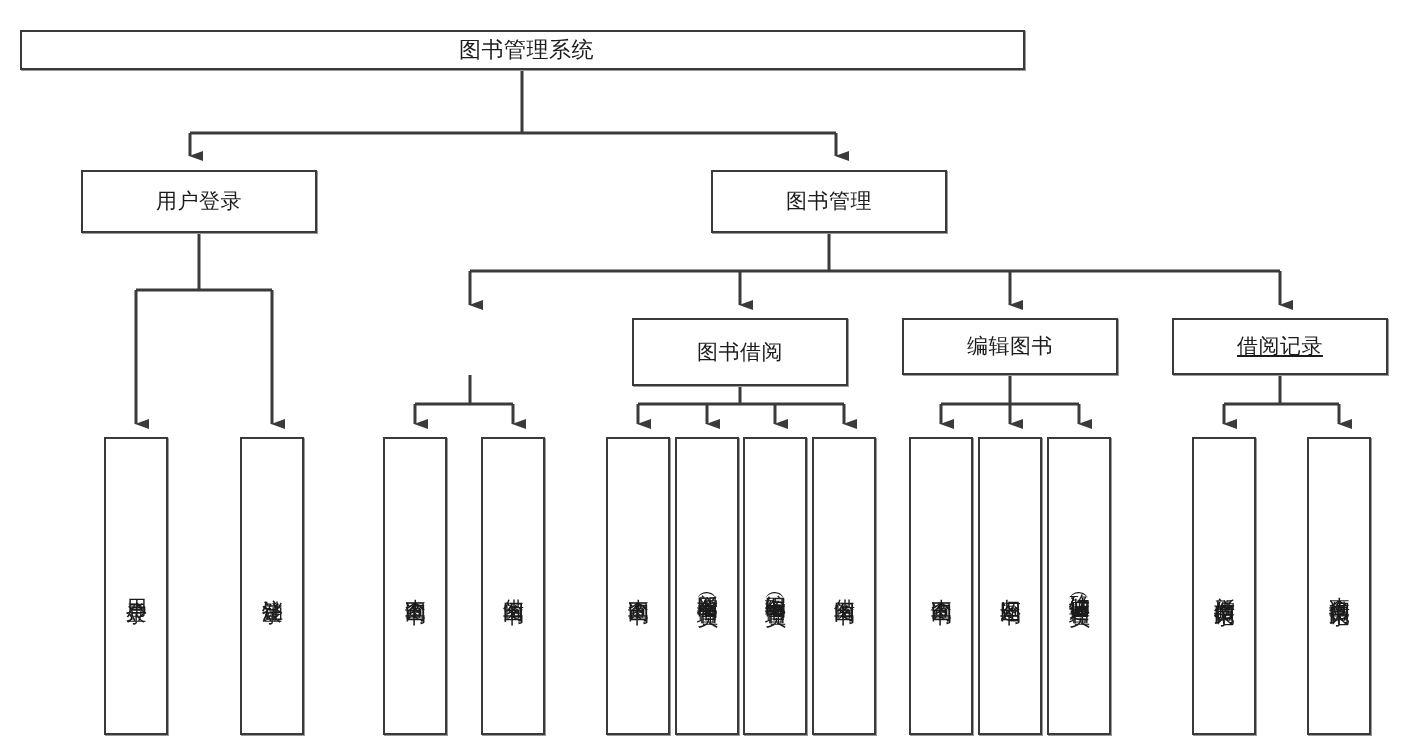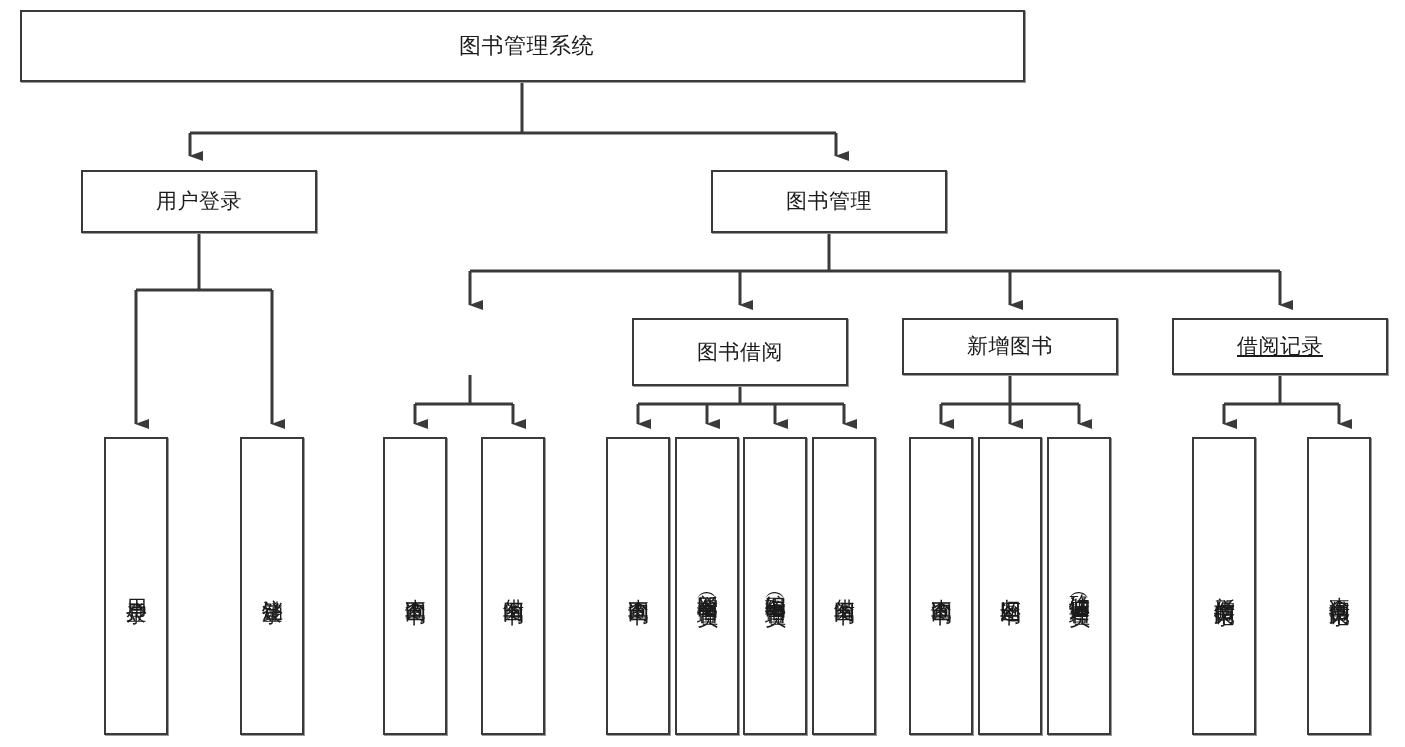--- a/index.html
+++ b/index.html
@@ -101,36 +101,36 @@
       <path d="M1010,404 L1010,424" marker-end="url(#arrow)"></path>
       <path d="M1079,404 L1079,424" marker-end="url(#arrow)"></path>
 
       <path d="M1280,375 L1280,404"></path>
       <path d="M1224,404 L1339,404"></path>
       <path d="M1224,404 L1224,424" marker-end="url(#arrow)"></path>
       <path d="M1339,404 L1339,424" marker-end="url(#arrow)"></path>
     </g>
   </svg>
 
-  <div class="node-box root" style="left:20px;top:10px;width:1005px;height:72px;padding-left:8px;">
+  <div class="node-box root" style="left:20px;top:30px;width:1005px;height:40px;padding-left:8px;">
     <span class="node-label">图书管理系统</span>
   </div>
 
   <div class="node-box" style="left:81px;top:170px;width:236px;height:63px;">
     <span class="node-label">用户登录</span>
   </div>
   <div class="node-box" style="left:711px;top:170px;width:236px;height:63px;">
     <span class="node-label">图书管理</span>
   </div>
 
   <div class="node-box" style="left:632px;top:318px;width:216px;height:68px;">
     <span class="node-label">图书借阅</span>
   </div>
   <div class="node-box" style="left:902px;top:318px;width:216px;height:57px;">
-    <span class="node-label">新增图书</span>
+    <span class="node-label">编辑图书</span>
   </div>
   <div class="node-box" style="left:1172px;top:318px;width:216px;height:57px;text-decoration:underline;">
     <span class="node-label">借阅记录</span>
   </div>
 
   <div class="node-box leaf" style="left:104px;top:437px;width:64px;height:298px;">
     <span class="node-label">用户登录</span>
   </div>
   <div class="node-box leaf" style="left:240px;top:437px;width:64px;height:298px;">
     <span class="node-label">注销登录</span>

